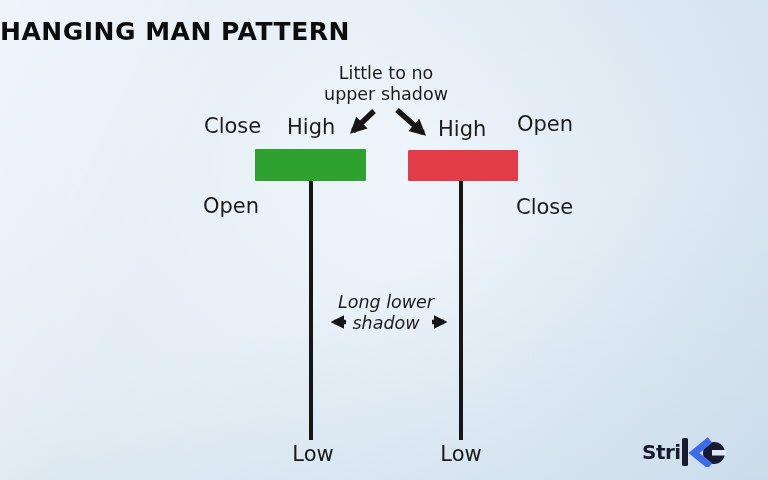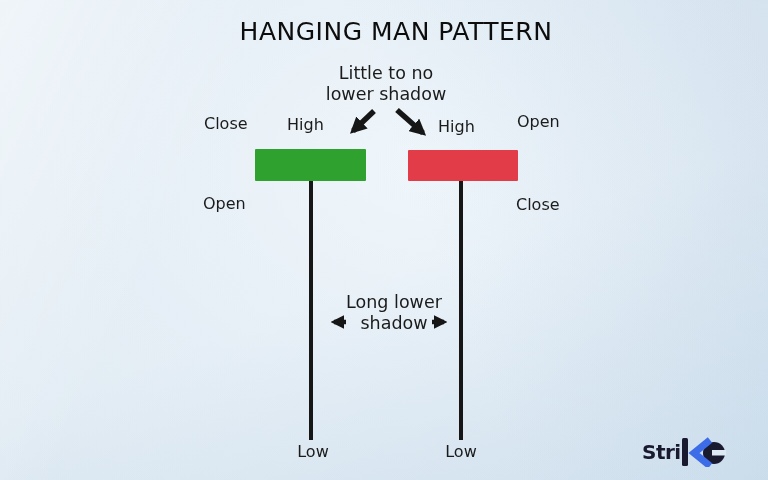--- a/index.html
+++ b/index.html
@@ -12,40 +12,38 @@
     color: var(--ink, #161616);
     background:
       linear-gradient(115deg, rgba(255,255,255,0.45) 0%, rgba(255,255,255,0) 28%),
       linear-gradient(250deg, rgba(186,208,228,0.35) 0%, rgba(186,208,228,0) 45%),
       linear-gradient(160deg, rgba(255,255,255,0.25) 55%, rgba(186,210,230,0.30) 100%),
       radial-gradient(ellipse at 55% 35%, #e9f2f9 0%, var(--background, #dde9f3) 55%, #d6e4ef 100%);
   }
   .title {
     position: absolute;
     left: 0; right: 0; top: 17px;
-    text-align: center;
     font-size: 25px;
-    font-weight: 400;
+    font-weight: 700;
     letter-spacing: 0.5px;
     color: #0d0d0d;
-    padding-left: 24px;
   }
   .annotation {
     position: absolute;
     text-align: center;
     font-size: 17.5px;
     line-height: 21px;
     white-space: pre-line;
     color: #1b1b1b;
   }
   .annotation.upper { left: 286px; top: 63px; width: 200px; }
-  .annotation.lower { left: 308px; top: 292px; width: 172px; }
+  .annotation.lower { left: 300px; top: 292px; width: 172px; font-style: italic; }
   .price-label {
     position: absolute;
-    font-size: 16px;
+    font-size: 21px;
     color: #1b1b1b;
   }
   .lbl-close-left { left: 204px; top: 114px; }
   .lbl-high-left  { left: 287px; top: 115px; }
   .lbl-high-right { left: 438px; top: 117px; }
   .lbl-open-right { left: 517px; top: 112px; }
   .lbl-open-left  { left: 203px; top: 194px; }
   .lbl-close-right{ left: 516px; top: 195px; }
   .lbl-low-left   { left: 287px; top: 442px; width: 52px; text-align: center; }
   .lbl-low-right  { left: 435px; top: 442px; width: 52px; text-align: center; }
@@ -85,21 +83,21 @@
   .logo-ke { margin-left: 1px; display: block; }
 </style>
 </head>
 <body>
 
 <div class="canvas">
 
   <div class="title">HANGING MAN PATTERN</div>
 
   <div class="annotation upper">Little to no
-lower shadow</div>
+upper shadow</div>
   <div class="annotation lower">Long lower
 shadow</div>
 
   <svg class="arrow-layer" viewBox="0 0 768 480" xmlns="http://www.w3.org/2000/svg">
     <defs>
       <marker id="ah" viewBox="0 0 10 10" refX="7.5" refY="5" markerWidth="3" markerHeight="3" orient="auto-start-reverse">
         <path d="M0,0 L10,5 L0,10 z" fill="#161616"></path>
       </marker>
     </defs>
     <line x1="374" y1="111" x2="353" y2="131" stroke="#161616" stroke-width="5.5" marker-end="url(#ah)"></line>

